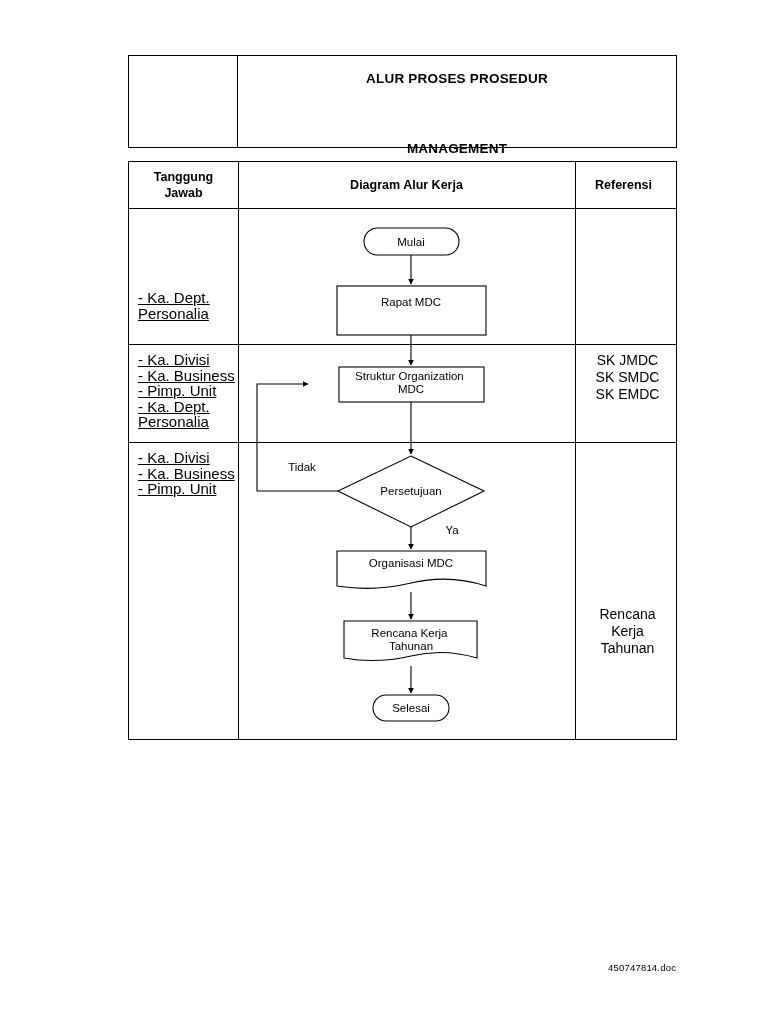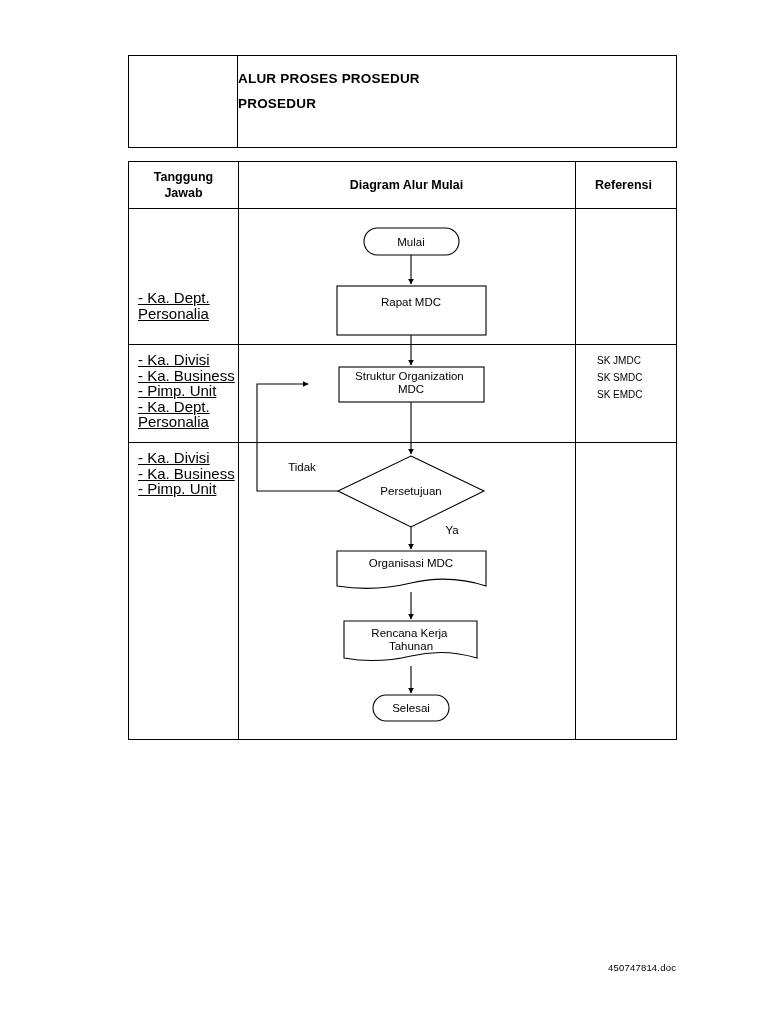--- a/index.html
+++ b/index.html
@@ -29,24 +29,25 @@
   }
   #header-logo-cell {
     width: 109px;
     border-right: 1.5px solid #000;
     box-sizing: border-box;
   }
   #header-title-cell {
     flex: 1;
     display: flex;
     flex-direction: column;
-    align-items: flex-start;
+    align-items: center;
     justify-content: flex-start;
     padding-top: 10px;
     box-sizing: border-box;
+    gap: 45px;
   }
   .title-line {
     font-size: 13.5px;
     font-weight: bold;
     letter-spacing: 0.2px;
     line-height: 25px;
     text-align: center;
     white-space: nowrap;
   }
 
@@ -108,25 +109,26 @@
     white-space: pre-line;
     text-decoration: underline;
   }
   #resp-1 { top: 128px; }
   #resp-2 { top: 190px; }
   #resp-3 { top: 288px; }
 
   
   .ref-cell {
     position: absolute;
-    left: 468px;
+    left: 451px;
     width: 95px;
-    font-size: 10px;
+    font-size: 14px;
     line-height: 17px;
     white-space: pre-line;
+    text-align: center;
   }
   #ref-1 { top: 190px; }
   #ref-2 { top: 444px; }
 
   
   #flow-svg {
     position: absolute;
     left: 109px;
     top: 0;
     width: 337px;
@@ -164,52 +166,55 @@
     letter-spacing: 0.2px;
   }
 </style>
 </head>
 <body>
 
 <div id="header-table">
   <div id="header-logo-cell"></div>
   <div id="header-title-cell">
     <div class="title-line">ALUR PROSES PROSEDUR</div>
-    <div class="title-line">PROSEDUR</div>
+    <div class="title-line">MANAGEMENT</div>
   </div>
 </div>
 
 <div id="main-table">
 
   <div class="col-div" id="col-div-1"></div>
   <div class="col-div" id="col-div-2"></div>
 
   <div class="row-div" id="row-div-head"></div>
   <div class="row-div" id="row-div-1"></div>
   <div class="row-div" id="row-div-2"></div>
 
   <div class="hdr-cell" id="hdr-tanggung" style="white-space:pre-line;">Tanggung
 Jawab</div>
-  <div class="hdr-cell" id="hdr-diagram">Diagram Alur Mulai</div>
+  <div class="hdr-cell" id="hdr-diagram">Diagram Alur Kerja</div>
   <div class="hdr-cell" id="hdr-referensi">Referensi</div>
 
   <div class="resp-cell" id="resp-1">- Ka. Dept.
    Personalia</div>
   <div class="resp-cell" id="resp-2">- Ka. Divisi
 - Ka. Business
 - Pimp. Unit
 - Ka. Dept.
    Personalia</div>
   <div class="resp-cell" id="resp-3">- Ka. Divisi
 - Ka. Business
 - Pimp. Unit</div>
 
   <div class="ref-cell" id="ref-1">SK JMDC
 SK SMDC
 SK EMDC</div>
+  <div class="ref-cell" id="ref-2">Rencana
+Kerja
+Tahunan</div>
 
   <svg id="flow-svg" viewBox="0 0 337 576">
     <defs>
       <marker id="arrow" viewBox="0 0 10 10" refX="9" refY="5" markerWidth="5.5" markerHeight="5.5" orient="auto-start-reverse">
         <path d="M 0 0 L 10 5 L 0 10 z" fill="#000"></path>
       </marker>
     </defs>
 
     <line class="connector" x1="173" y1="93" x2="173" y2="122" marker-end="url(#arrow)"></line>
 

